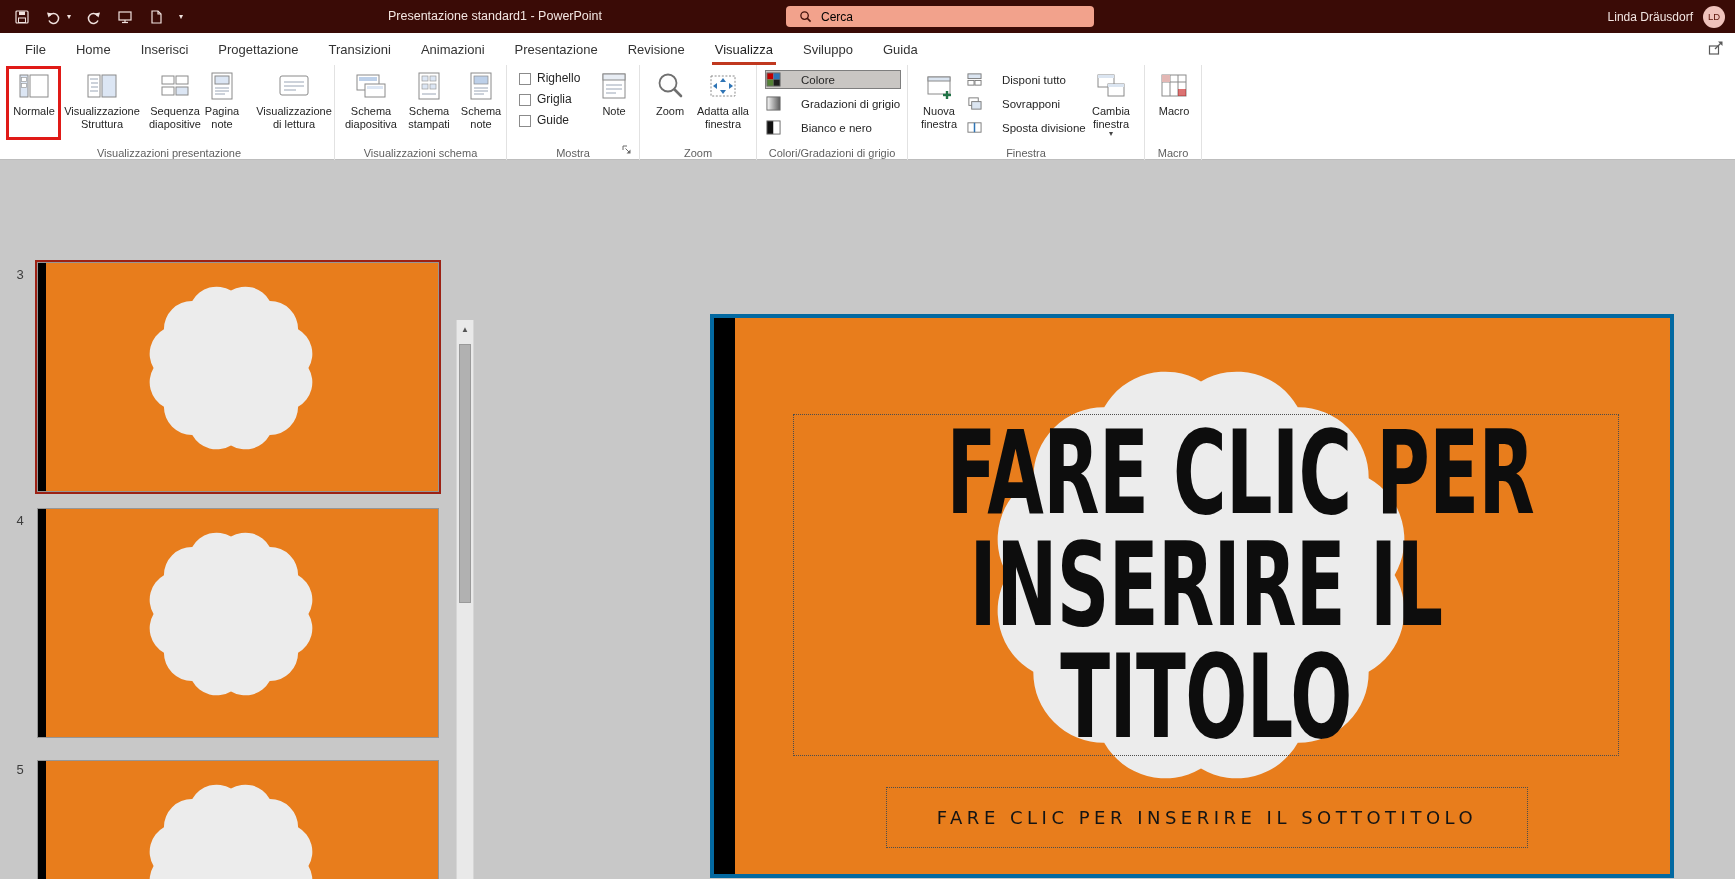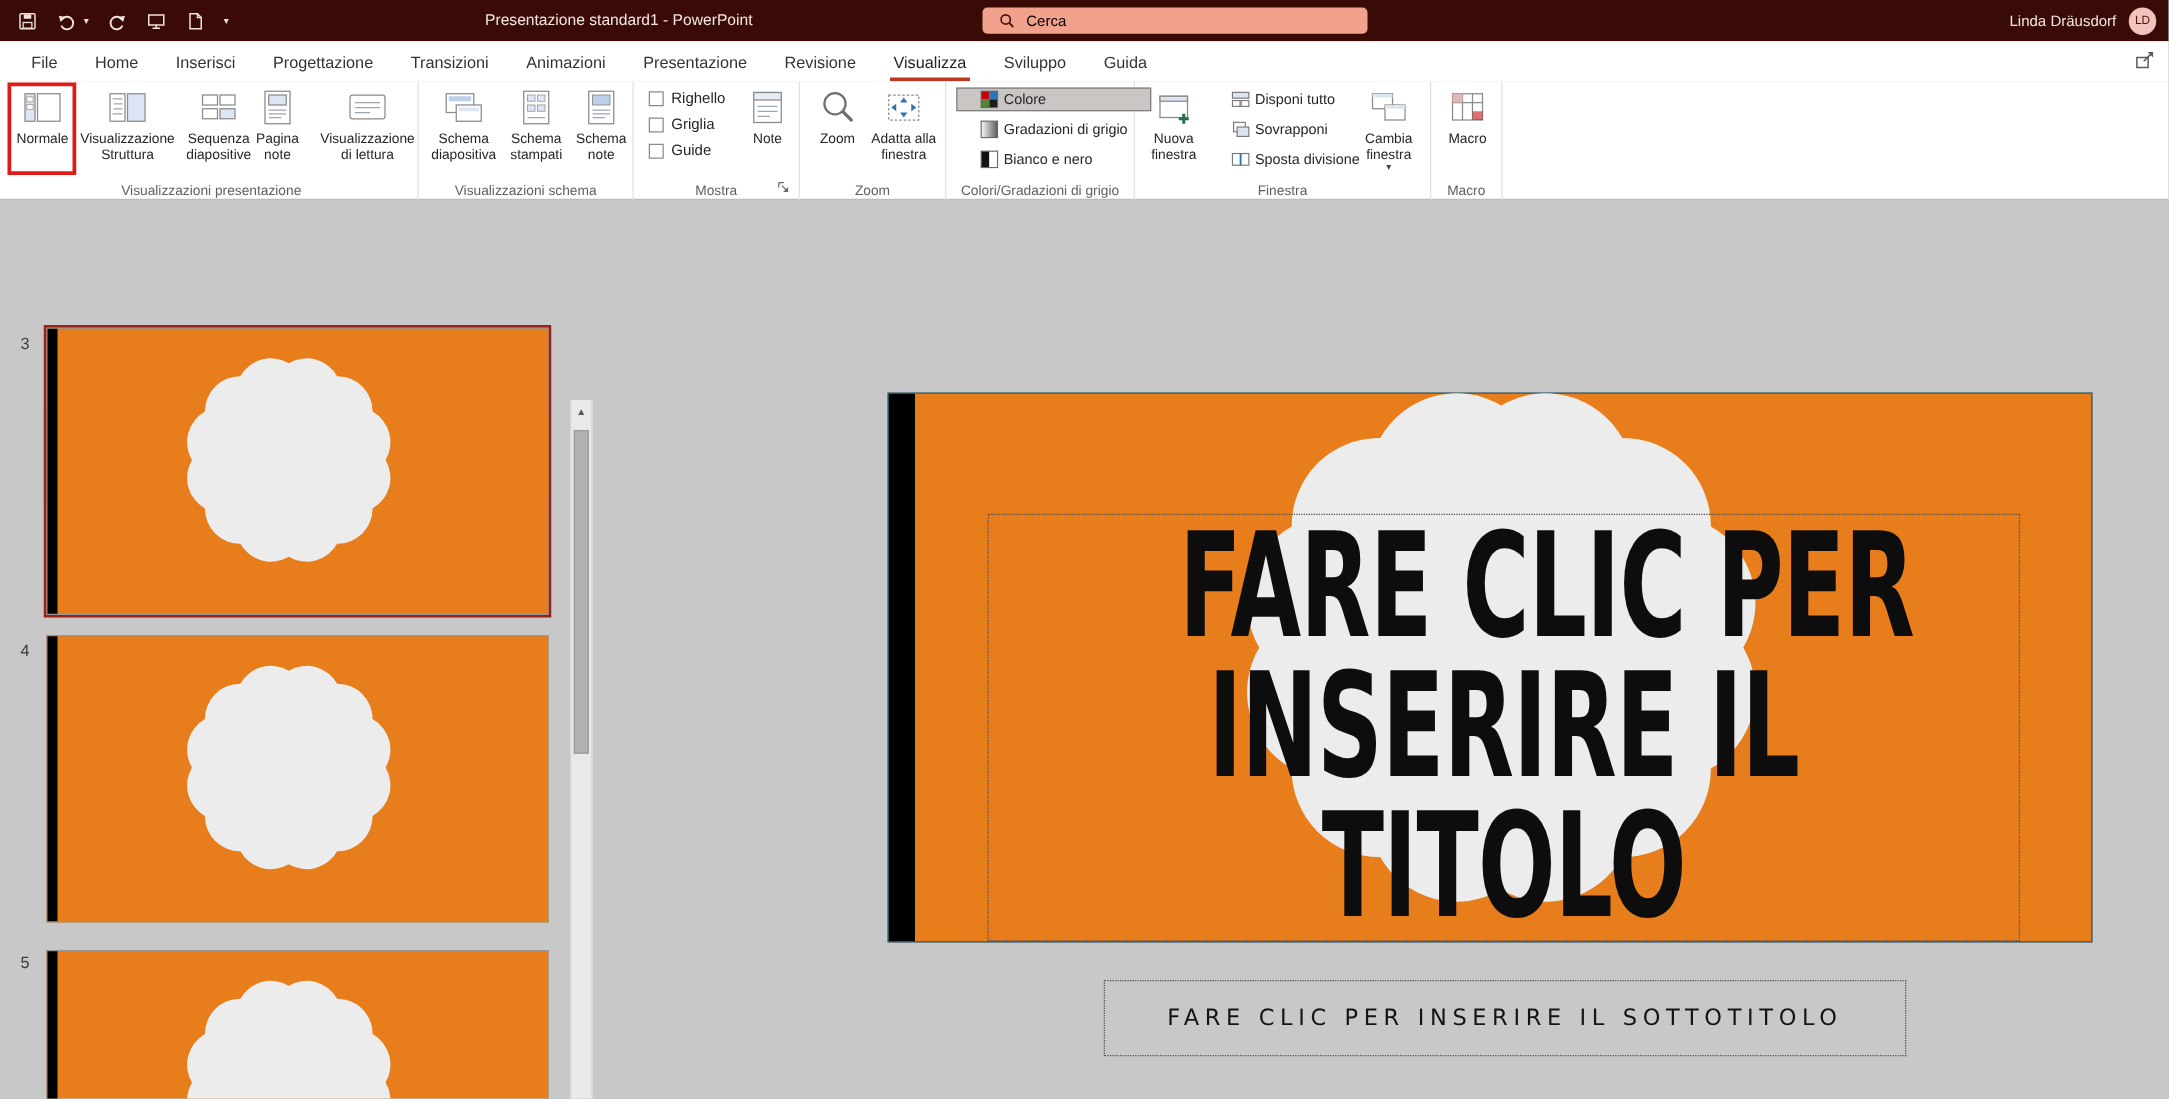--- a/index.html
+++ b/index.html
@@ -28,41 +28,41 @@
   .group{position:absolute;top:0;height:95px;border-right:1px solid #e2e2e2}
   .gname{position:absolute;bottom:1px;left:0;right:0;text-align:center;font-size:11px;color:#5f5f5f;white-space:nowrap}
   .bigbtn{position:absolute;top:3px;display:flex;flex-direction:column;align-items:center;font-size:11px;color:#262626;text-align:center;cursor:pointer;height:72px}
   .bigbtn .ic{height:36px;display:flex;align-items:center;justify-content:center}
   .bigbtn .lbl{white-space:pre-line;line-height:13px;margin-top:1px}
   .bigbtn .dd{font-size:8px;color:#444;line-height:6px}
   .chkcol{position:absolute;left:12px;top:6px;display:flex;flex-direction:column;gap:7px}
   .chk{display:flex;align-items:flex-end;gap:6px;font-size:12px;color:#262626;cursor:pointer}
   .box{width:12px;height:12px;background:#fff;border:1px solid #8b8b8b;flex:none}
   .rowcol{position:absolute;display:flex;flex-direction:column;gap:5px;top:5px}
-  .rowbtn{display:flex;align-items:center;gap:4px;font-size:11.5px;color:#262626;height:19px;padding:0 18px;white-space:nowrap;cursor:pointer;border:1px solid transparent}
+  .rowbtn{display:flex;align-items:center;gap:20px;font-size:11.5px;color:#262626;height:19px;padding:0 0;white-space:nowrap;cursor:pointer;border:1px solid transparent}
   .rowbtn.selected{background:#c9c6c3;border:1px solid #7e7e7e}
   .launcher{position:absolute;right:4px;bottom:2px;width:14px;height:14px;cursor:pointer}
   .annotation{position:absolute;left:6px;top:66px;width:55px;height:74px;border:3px solid var(--annotation-red,#e01a17);z-index:40;pointer-events:none}
 
   
   .workspace{position:absolute;left:0;top:160px;width:100%;height:719px;background:#c8c8c8}
   .slidenum{position:absolute;left:10px;width:20px;text-align:center;font-size:13px;color:#3d3d3d}
   .mini-slide{position:absolute;width:402px;height:230px;background:var(--slide-orange,#e87d1c);border:1px solid #969696;cursor:pointer}
   .mini-slide .stripe{position:absolute;left:0;top:0;bottom:0;width:2.1%;background:#000}
   .mini-slide .badge{position:absolute;left:48.2%;top:46%;transform:translate(-50%,-50%)}
   .mini-slide.selected{outline:2px solid var(--selection-red,#9c2114);outline-offset:0}
   .thumb-clip{position:absolute;left:37px;top:166px;width:402px;height:80px;overflow:hidden}
   .thumb-clip .mini-slide{left:0;top:-150px}
 
   .vscroll{position:absolute;left:456px;top:160px;width:18px;height:719px;background:#e9e9e9;border-left:1px solid #d6d6d6;border-right:1px solid #d6d6d6}
   .vscroll .up{position:absolute;left:0;top:0;width:100%;height:18px;display:flex;align-items:center;justify-content:center;font-size:8px;color:#555;cursor:pointer}
   .vscroll .thumb{position:absolute;left:2px;top:24px;width:12px;height:259px;background:#b1b1b1;border:1px solid #9a9a9a;cursor:grab}
 
   
-  .slide-canvas{position:absolute;left:710px;top:314px;width:964px;height:440px;background:var(--slide-orange,#e87d1c);border:1px solid #0369a1;cursor:default}
+  .slide-canvas{position:absolute;left:710px;top:314px;width:964px;height:564px;background:var(--slide-orange,#e87d1c);border:4px solid #0369a1;cursor:default}
   .slide-canvas .stripe{position:absolute;left:0;top:0;bottom:0;width:21px;background:#000}
   .slide-canvas .badge{position:absolute;left:50.9%;top:46.3%;transform:translate(-50%,-50%)}
   .scallop{fill:var(--badge-gray,#ececec)}
   .title-ph{position:absolute;left:79px;top:96px;width:826px;height:342px;border:1px dotted #4d4d4d;cursor:text}
   .title-text{position:absolute;inset:0;display:flex;flex-direction:column;justify-content:center;transform:scaleX(0.63);font-family:"DejaVu Sans",sans-serif;font-weight:bold;font-size:116px;line-height:112px;color:#0d0d0d;text-align:center;white-space:nowrap;letter-spacing:-1px}
   .subtitle-ph{position:absolute;left:172px;top:469px;width:642px;height:61px;border:1px dotted #4d4d4d;display:flex;align-items:center;justify-content:center;cursor:text}
   .subtitle-text{font-family:"DejaVu Sans",sans-serif;font-size:18px;font-weight:normal;letter-spacing:4.5px;color:#141414;white-space:nowrap}
 
   svg{display:block}
 </style>

